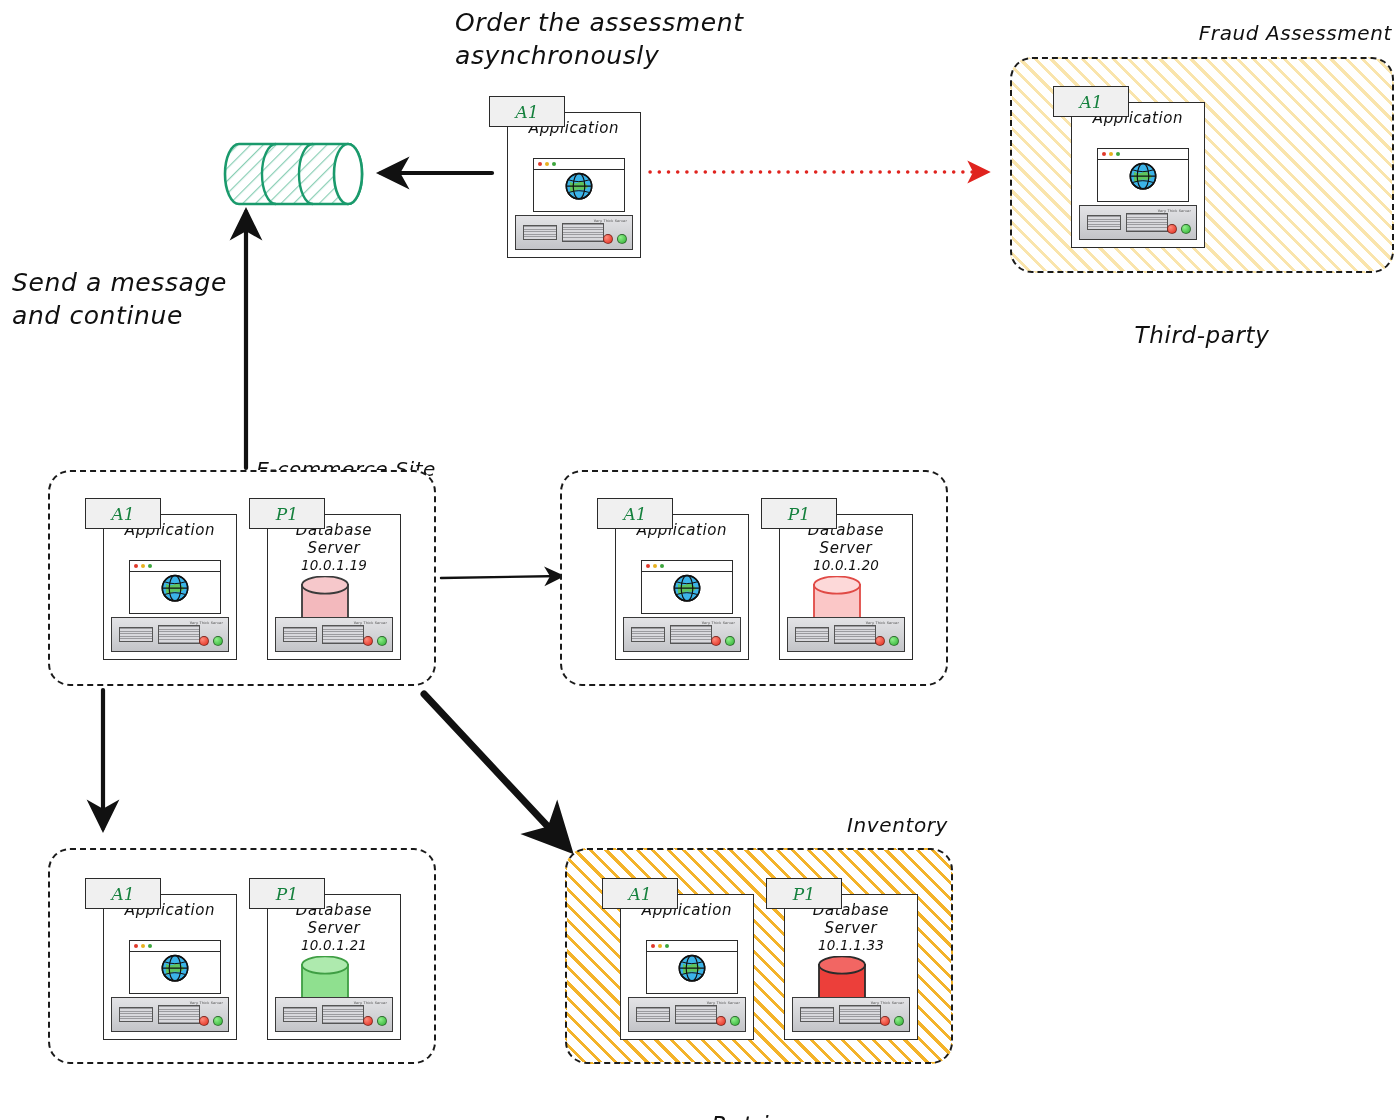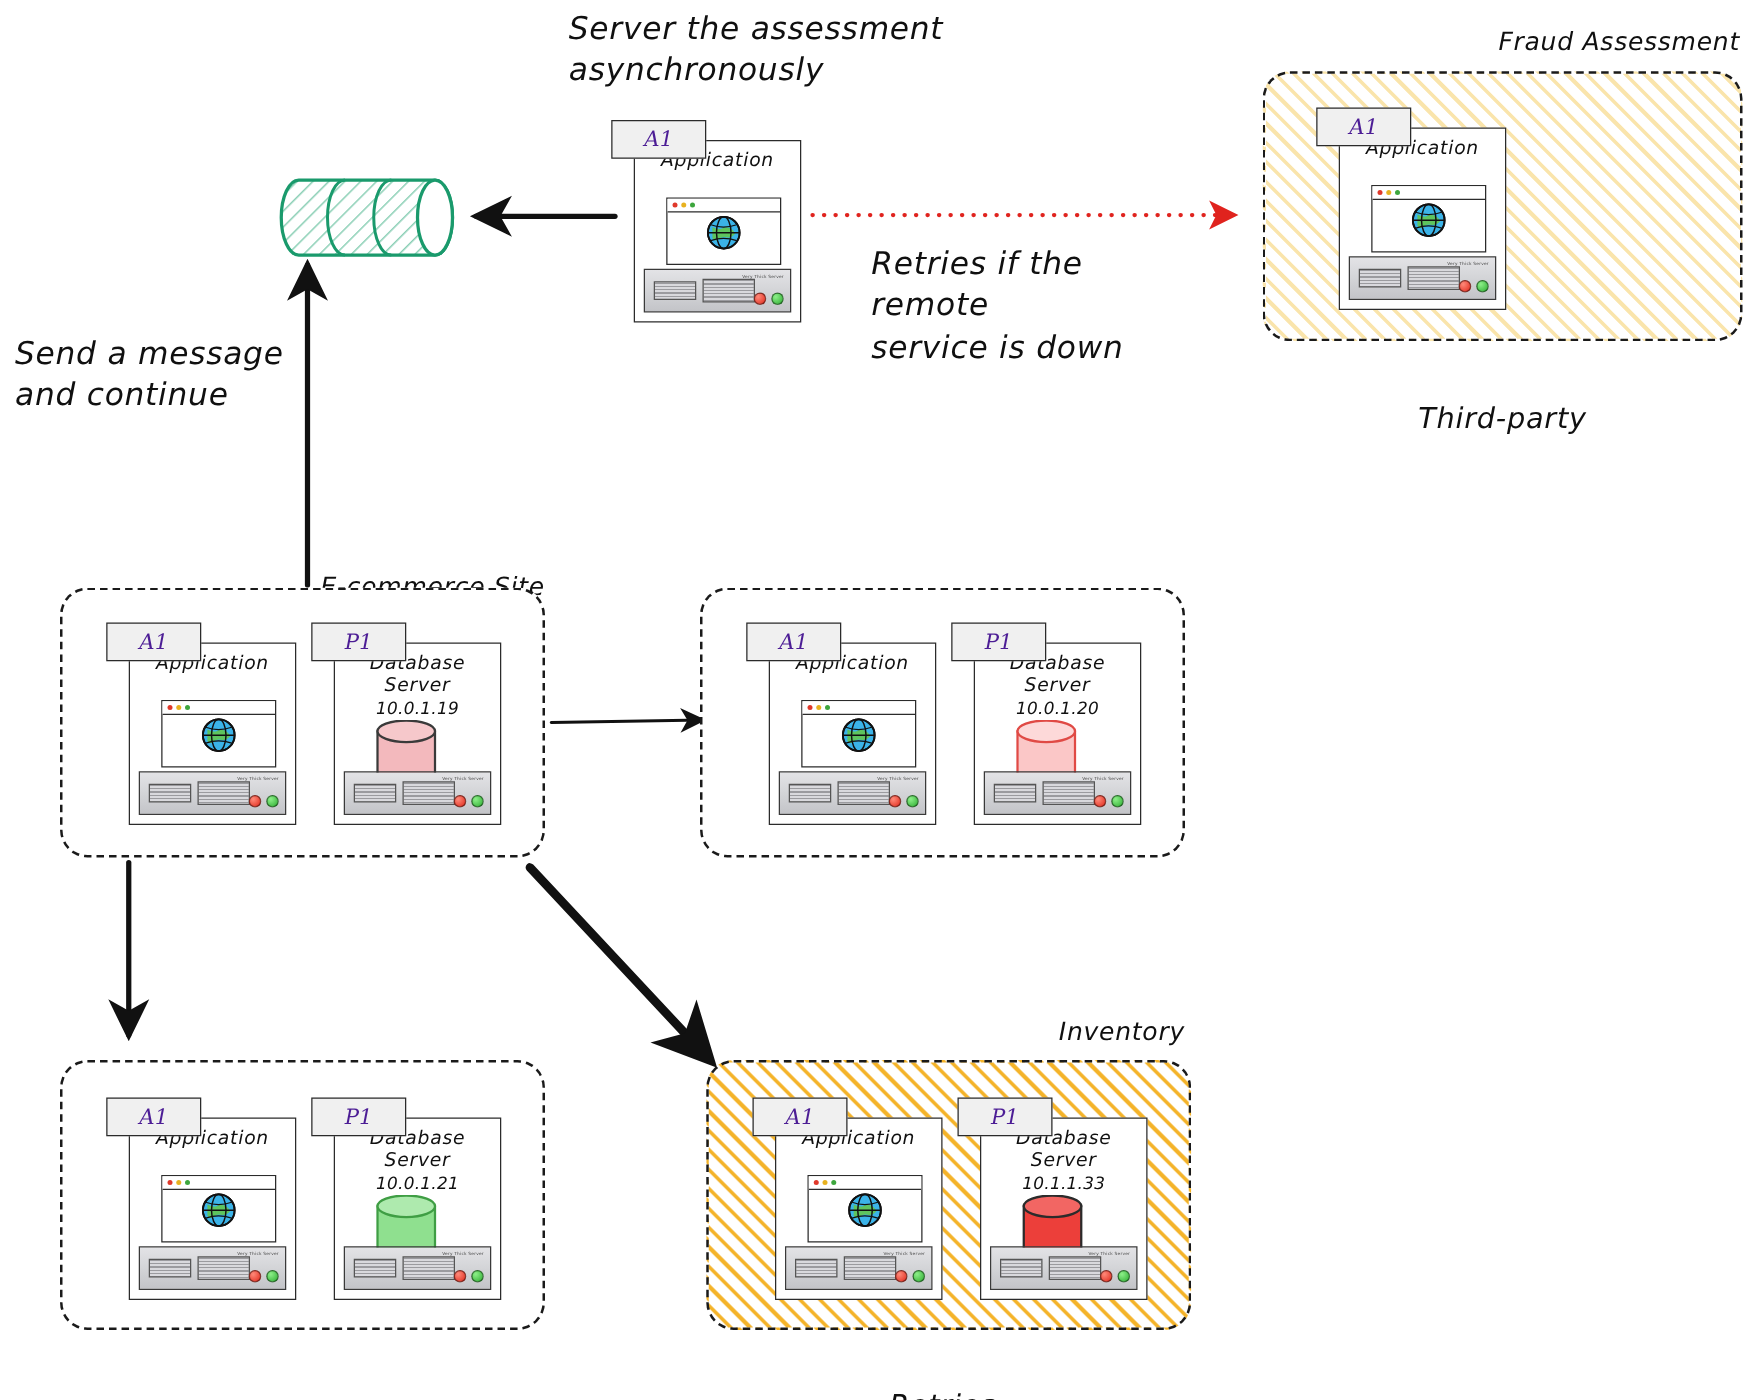--- a/index.html
+++ b/index.html
@@ -31,21 +31,21 @@
         rgba(255,255,255,0) 3px, rgba(255,255,255,0) 11px);
   }
 
   
   .node{position:absolute;width:152px;height:162px;}
   .node .frame{position:absolute;left:18px;top:16px;right:0;bottom:0;
       border:1.6px solid #2b2b2b;background:#fff;box-sizing:border-box;}
   .node .tab{position:absolute;left:0;top:0;width:76px;height:31px;
       border:1.7px solid #2b2b2b;background:#f0f0f0;box-sizing:border-box;
       display:flex;align-items:center;justify-content:center;
-      font-family:"DejaVu Serif",serif;font-style:italic;font-size:17px;color:#4c1d95;z-index:3;}
+      font-family:"DejaVu Serif",serif;font-style:italic;font-size:17px;color:#15803d;z-index:3;}
   .node .cap{position:absolute;left:18px;right:0;top:24px;text-align:center;
       font-size:15px;line-height:1.18;}
   .node .cap .ip{font-size:13.5px;letter-spacing:.2px;}
 
   
   .browser{position:absolute;left:44px;top:62px;width:92px;height:54px;
       border:1.6px solid #2b2b2b;background:#fff;box-sizing:border-box;}
   .browser .bar{height:11px;border-bottom:1.4px solid #2b2b2b;background:#fff;
       display:flex;align-items:center;gap:3px;padding-left:4px;box-sizing:border-box;}
   .dot{width:4px;height:4px;border-radius:50%;}
@@ -132,28 +132,26 @@
 
       <path d="M239,144 L348,144 A14,30 0 0 1 348,204 L239,204 A14,30 0 0 1 239,144 Z" fill="none" stroke="#1a9a6c" stroke-width="2.6"></path>
 
       <path d="M276,144 A14,30 0 0 0 276,204" fill="none" stroke="#1a9a6c" stroke-width="2.4"></path>
       <path d="M313,144 A14,30 0 0 0 313,204" fill="none" stroke="#1a9a6c" stroke-width="2.4"></path>
 
       <ellipse cx="348" cy="174" rx="14" ry="30" fill="#fff" stroke="#1a9a6c" stroke-width="2.6"></ellipse>
     </g>
   </svg>
 
-  <div class="note hand" style="left:455px;top:6px;width:300px;">Server the assessment
+  <div class="note hand" style="left:455px;top:6px;width:300px;">Order the assessment
 asynchronously</div>
 
   <div class="note hand" style="left:12px;top:266px;width:260px;">Send a message
 and continue</div>
 
-  <div class="note hand" style="left:697px;top:194px;width:270px;">Retries if the remote
-service is down</div>
 
   <div class="node" style="left:489px;top:96px;">
     <div class="frame"></div>
     <div class="tab">A1</div>
     <div class="cap hand">Application</div>
     <div class="browser">
       <div class="bar">
         <span class="dot r"></span>
         <span class="dot y"></span>
         <span class="dot g"></span>

